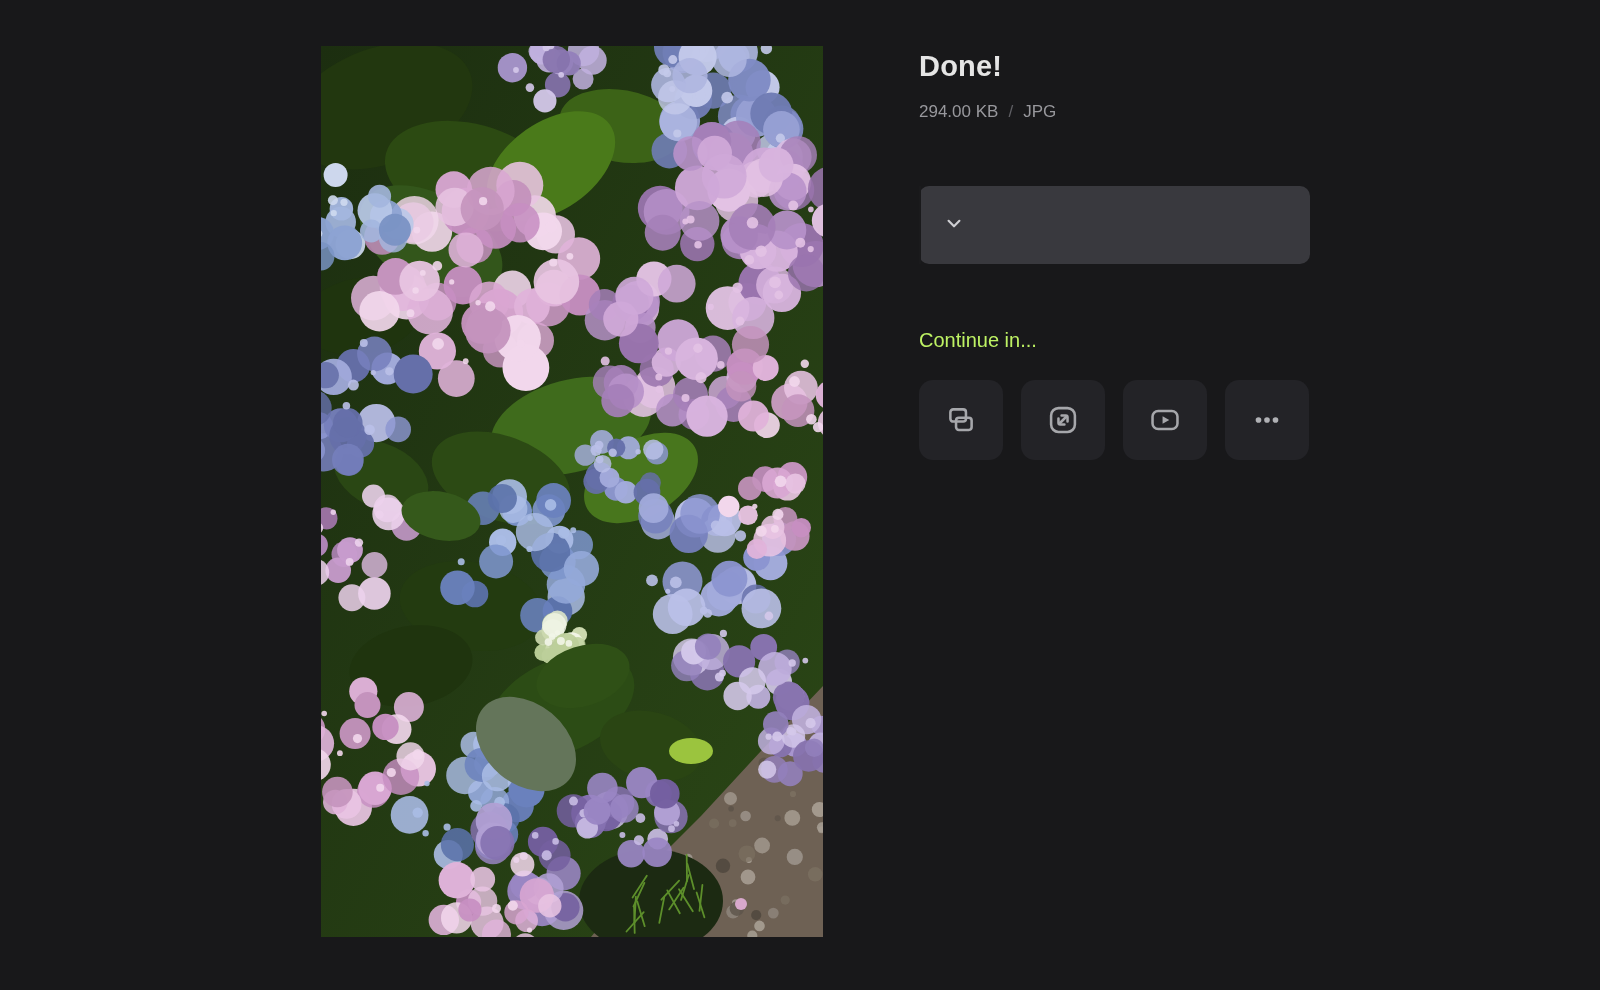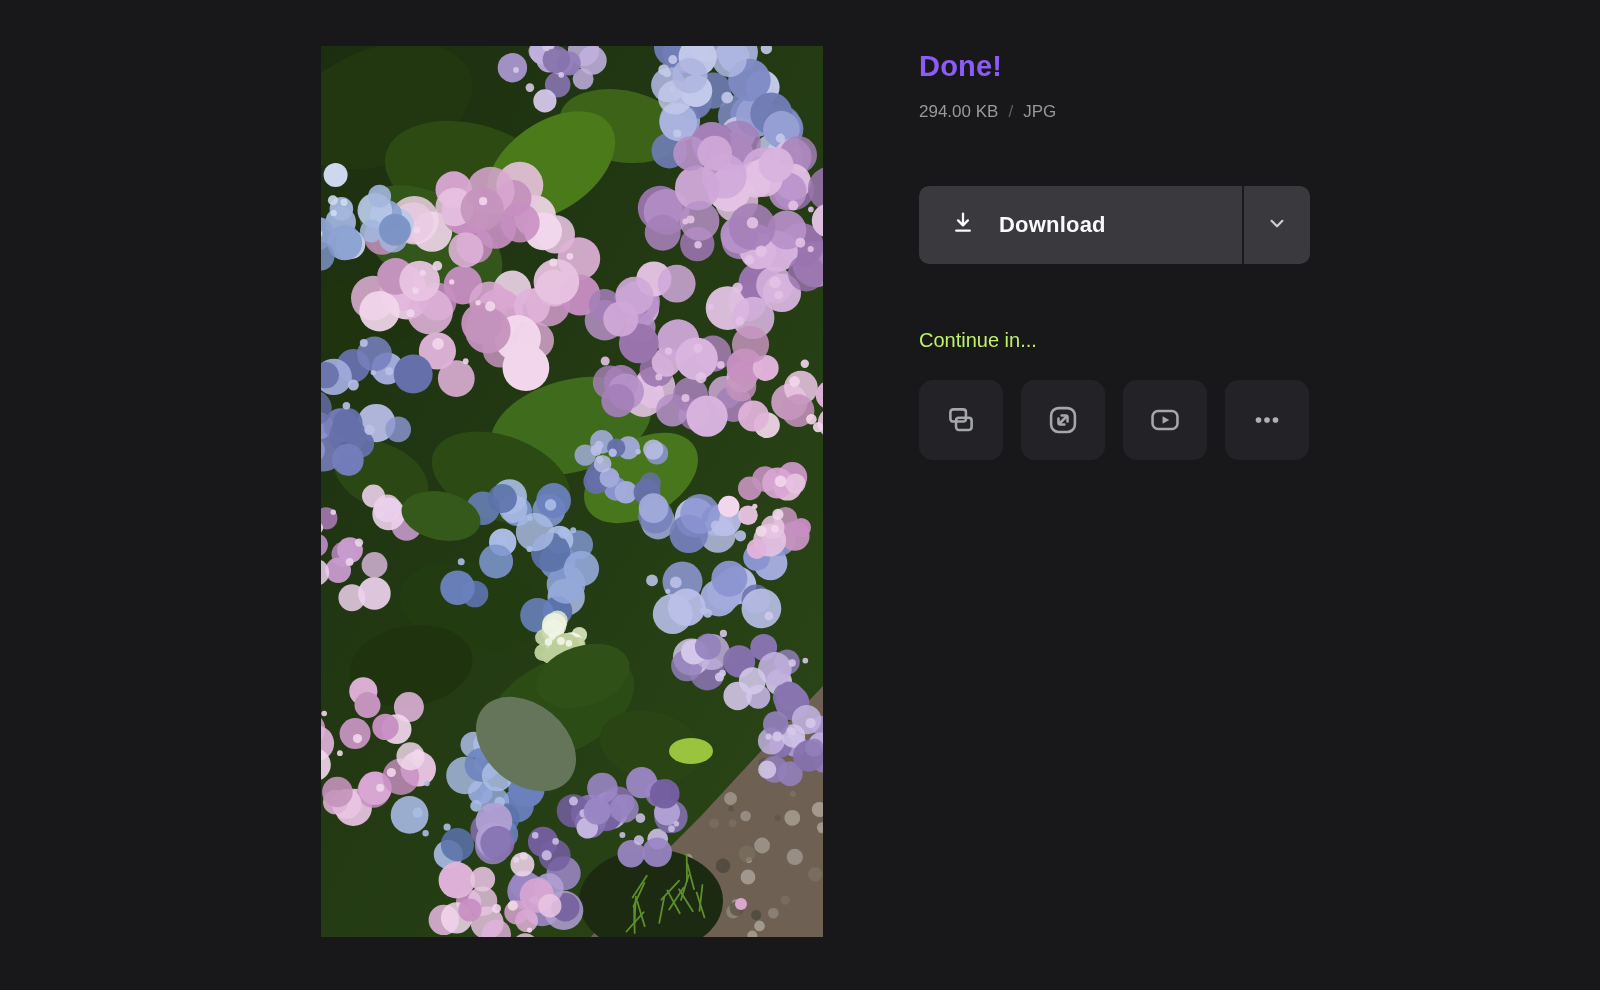--- a/index.html
+++ b/index.html
@@ -14,21 +14,21 @@
   
   .photo {
     position:absolute; left:321px; top:46px; width:502px; height:891px;
     overflow:hidden; background:#223712;
   }
   .photo svg { display:block; width:100%; height:100%; }
 
   
   .panel { position:absolute; left:919px; top:50px; width:392px; }
 
-  .title { font-size:29px; font-weight:700; letter-spacing:.2px; color:#8b5cf6; }
+  .title { font-size:29px; font-weight:700; letter-spacing:.2px; color:#e5e5e5; }
 
   .meta { margin-top:19px; font-size:17px; color:#98989d; display:flex; gap:10px; align-items:baseline;text-align:right; }
   .meta .sep { color:#5f5f64; }
 
   .dl-btn {
     position:absolute; left:0; top:136px; width:391px; height:78px;
     background:#39393e; border-radius:10px; display:flex; align-items:stretch;
     cursor:pointer; user-select:none;
   }
   .dl-main { flex:1 1 auto; display:flex; align-items:center; padding-left:30px; gap:22px; }
@@ -760,30 +760,20 @@
 
   <div class="title">Done!</div>
 
   <div class="meta">
     <span>294.00 KB</span>
     <span class="sep">/</span>
     <span>JPG</span>
   </div>
 
   <div class="dl-btn">
-    <div class="dl-main">
-      <span>
-        <svg width="28" height="28" viewBox="0 0 24 24" fill="none" stroke="#fafafa" stroke-width="2" stroke-linecap="round" stroke-linejoin="round">
-          <path d="M12 4 v9.5"></path>
-            <path d="M7.8 9.8 L12 14 L16.2 9.8"></path>
-            <path d="M6.2 18.5 h11.6"></path>
-        </svg>
-      </span>
-      <span class="lbl">Download</span>
-    </div>
     <div class="dl-divider"></div>
     <div class="dl-caret">
       <span>
         <svg width="26" height="26" viewBox="0 0 24 24" fill="none" stroke="#cfcfd3" stroke-width="2" stroke-linecap="round" stroke-linejoin="round">
           <path d="M7 10 L12 15 L17 10"></path>
         </svg>
       </span>
     </div>
   </div>
 

